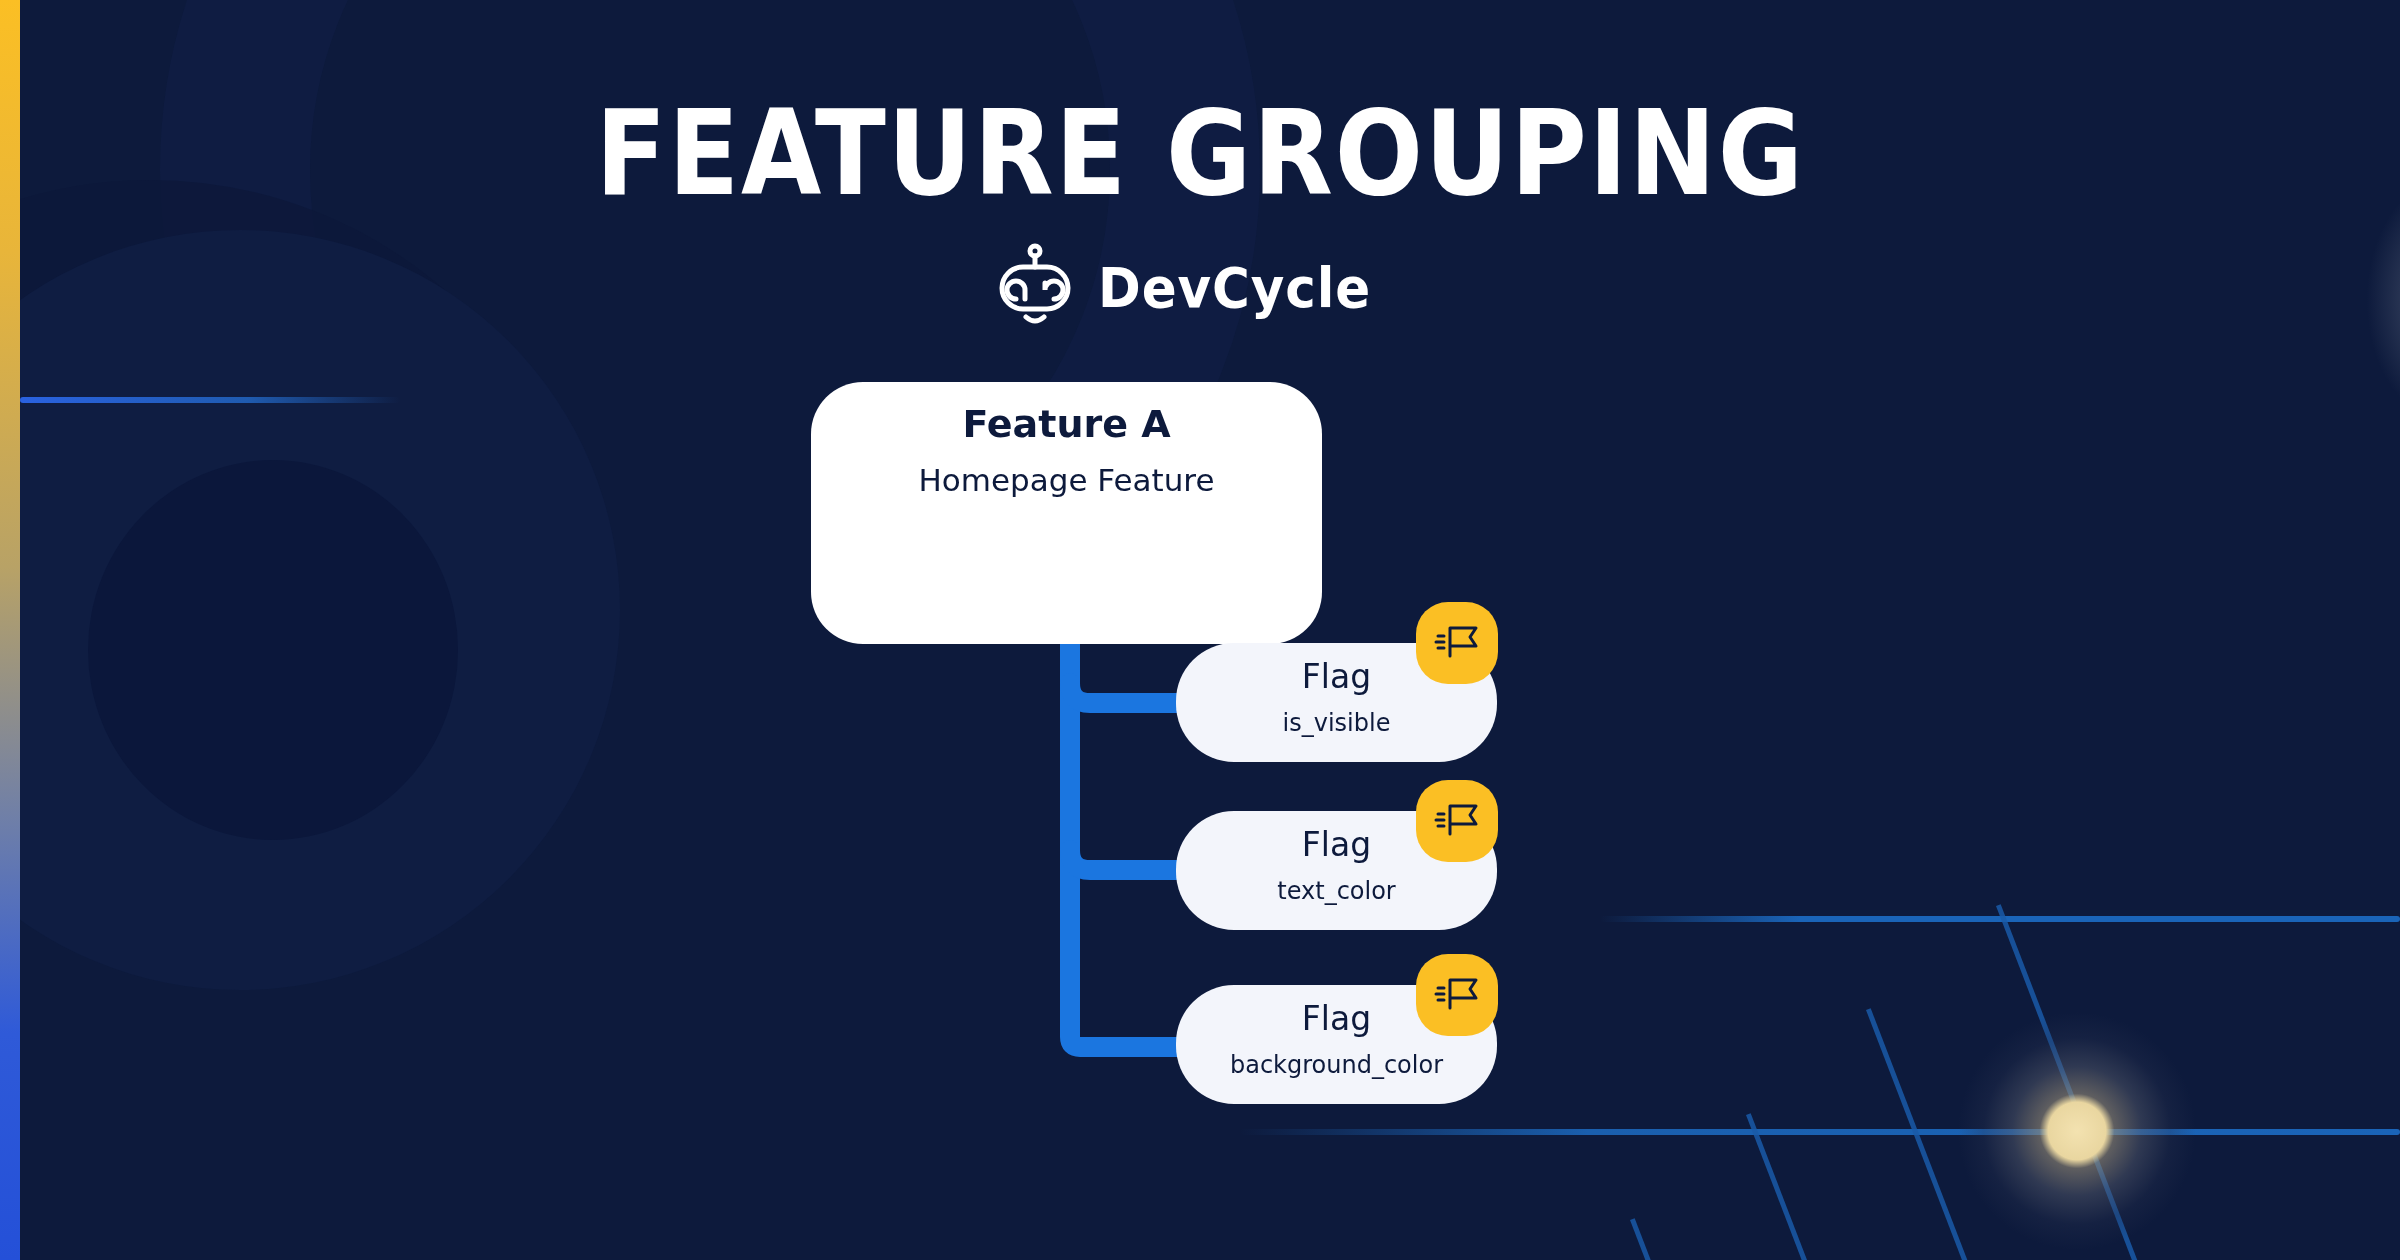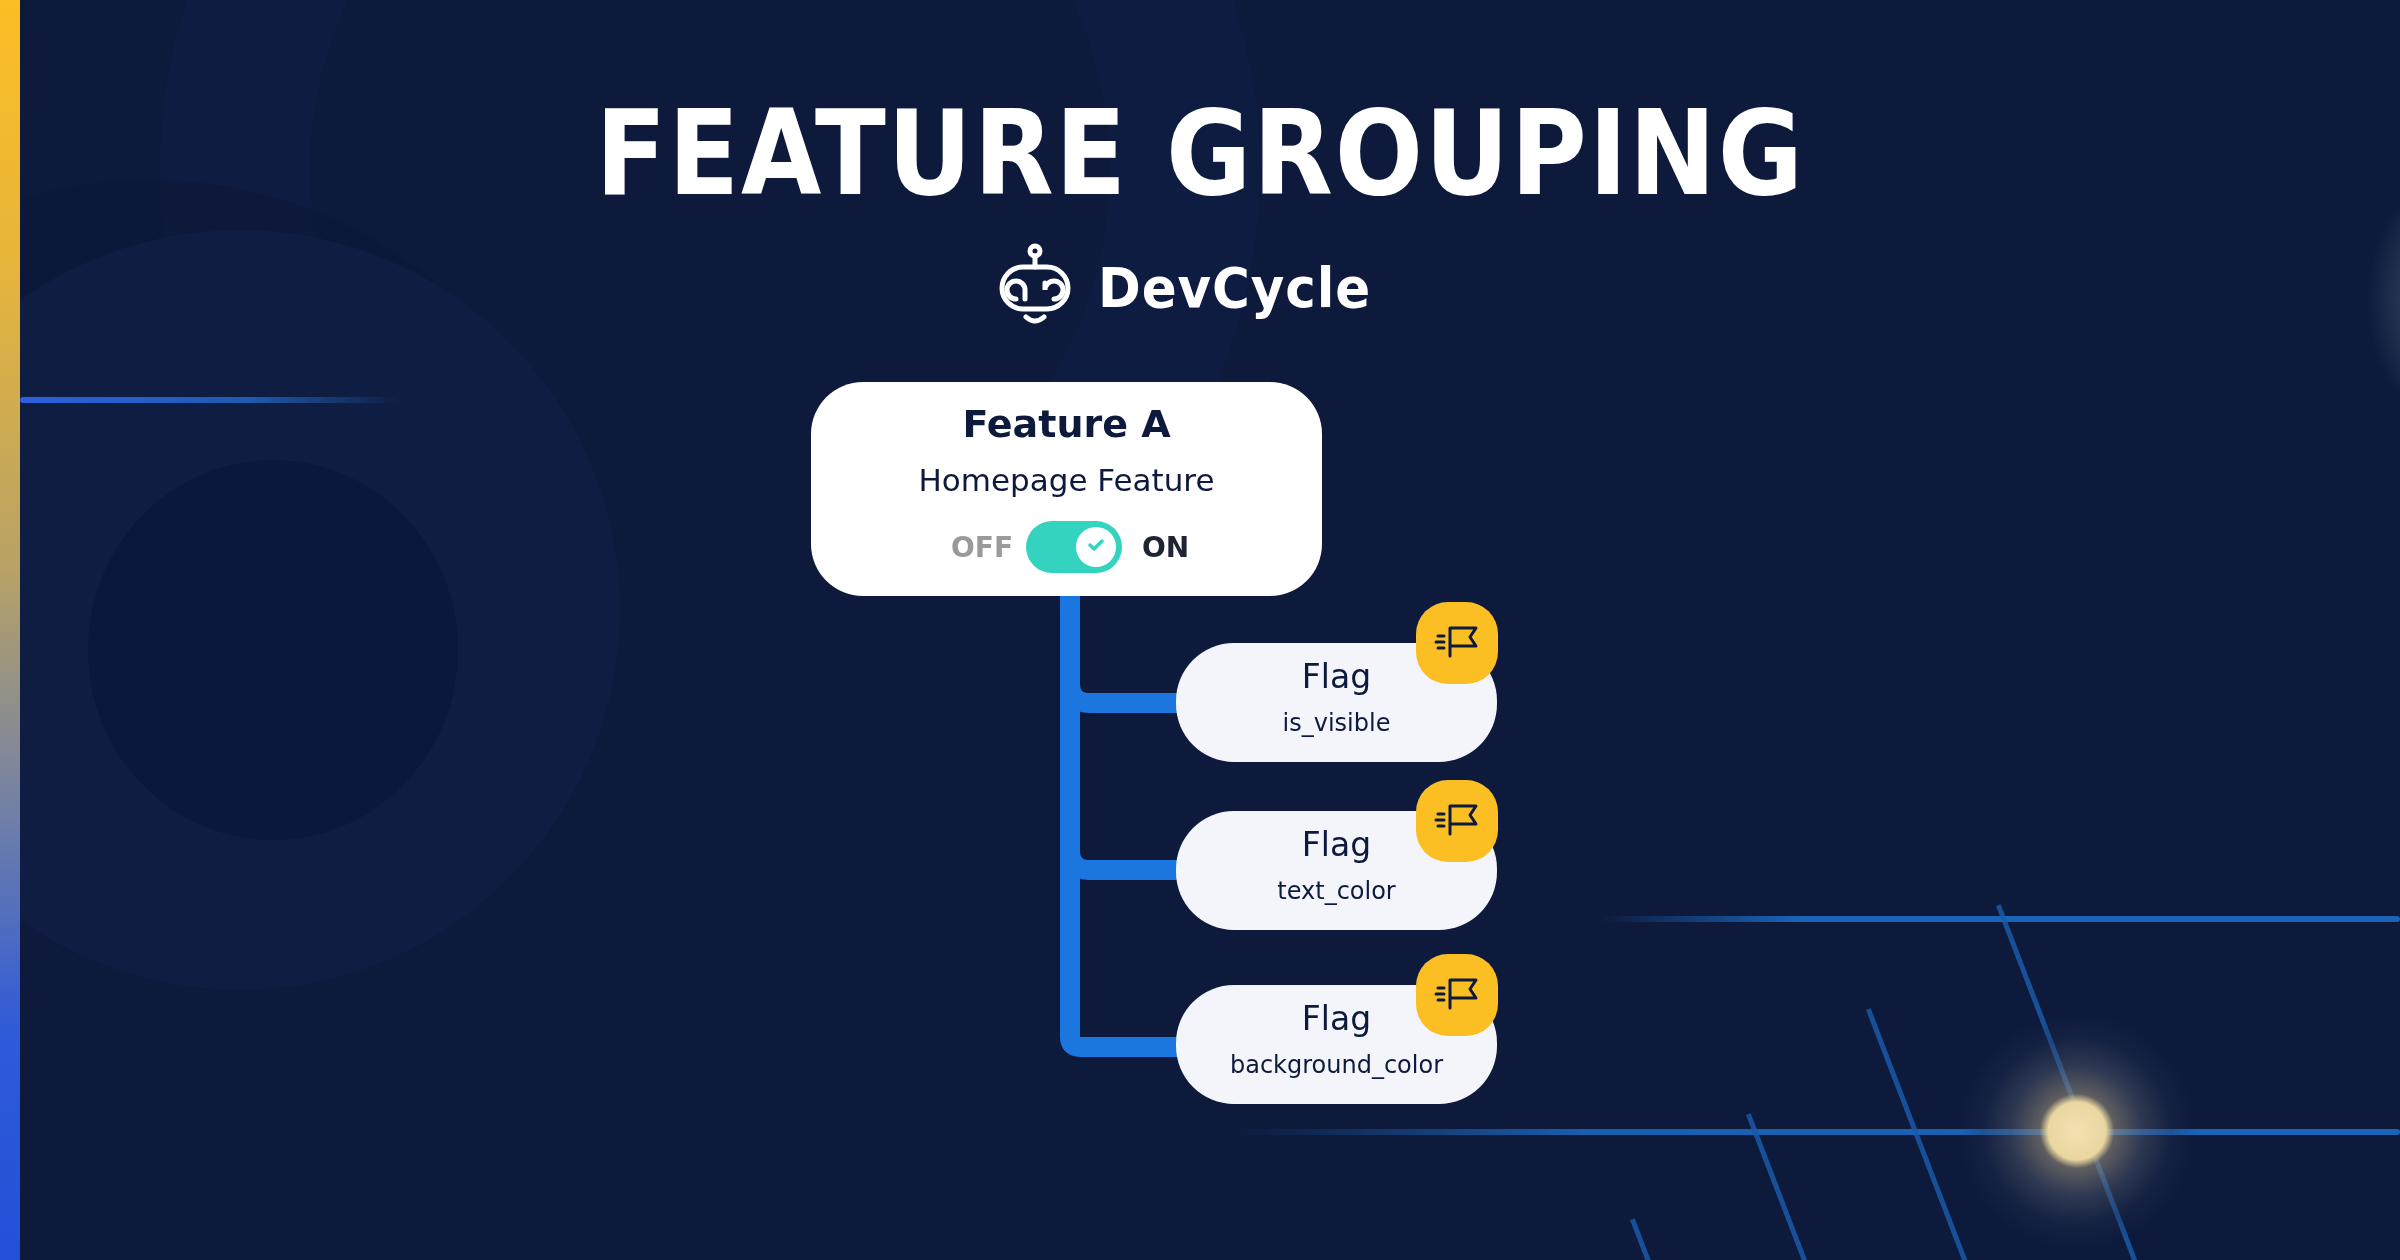--- a/index.html
+++ b/index.html
@@ -58,21 +58,21 @@
   }
   .brand {
     position:absolute; left:998px; top:244px; height:86px; display:flex; align-items:center; gap:26px;
   }
   .brand-text {
     color:#fff; font-family:"DejaVu Sans", sans-serif; font-weight:bold; font-size:56px; letter-spacing:1px;
     transform:scaleX(0.92); transform-origin:left center;
   }
 
   .feature-card {
-    position:absolute; left:811px; top:382px; width:511px; height:214px;
+    position:absolute; left:811px; top:382px; width:511px; height:262px;
     background:#ffffff; border-radius:52px; text-align:center;
   }
   .feature-title {
     position:absolute; left:0; right:0; top:20px; font-weight:bold; font-size:38px; color:#0d1a3c;
   }
   .feature-sub {
     position:absolute; left:0; right:0; top:80px; font-size:31px; color:#0d1a3c;
   }
   .toggle-row { position:absolute; left:0; right:0; top:139px; height:54px; }
   .toggle-off { position:absolute; left:140px; top:10px; font-weight:bold; font-size:28px; color:#9a9a9a; }
@@ -135,33 +135,20 @@
 
 <svg class="tree" width="2400" height="1260">
   <path d="M1070 580 V1037 Q1070 1047 1080 1047 H1178" stroke="#1b76e0" stroke-width="20" fill="none" stroke-linecap="round" stroke-linejoin="round"></path>
   <path d="M1070 683 Q1070 703 1090 703 H1178" stroke="#1b76e0" stroke-width="20" fill="none" stroke-linecap="round"></path>
   <path d="M1070 850 Q1070 870 1090 870 H1178" stroke="#1b76e0" stroke-width="20" fill="none" stroke-linecap="round"></path>
 </svg>
 
 <div class="feature-card">
   <div class="feature-title">Feature A</div>
   <div class="feature-sub">Homepage Feature</div>
-  <div class="toggle-row">
-    <span class="toggle-off">OFF</span>
-    <div class="toggle">
-      <div class="toggle-knob">
-        <span>
-          <svg width="22" height="22" viewBox="0 0 22 22">
-              <path d="M5 11 l4 4 l8 -8" stroke="#34d3c0" stroke-width="3.5" fill="none" stroke-linecap="round" stroke-linejoin="round"></path>
-            </svg>
-        </span>
-      </div>
-    </div>
-    <span class="toggle-on">ON</span>
-  </div>
 </div>
 
 <div class="flag-card" style="top:643px;">
   <div class="flag-title">Flag</div>
   <div class="flag-name">is_visible</div>
 </div>
 <div class="flag-badge" style="left:1416px; top:602px;">
   <span>
     <svg width="46" height="34" viewBox="0 0 46 34" fill="none" stroke="#0d1a3c" stroke-width="3" stroke-linecap="round" stroke-linejoin="round">
       <line x1="4" y1="12" x2="10" y2="12"></line>

